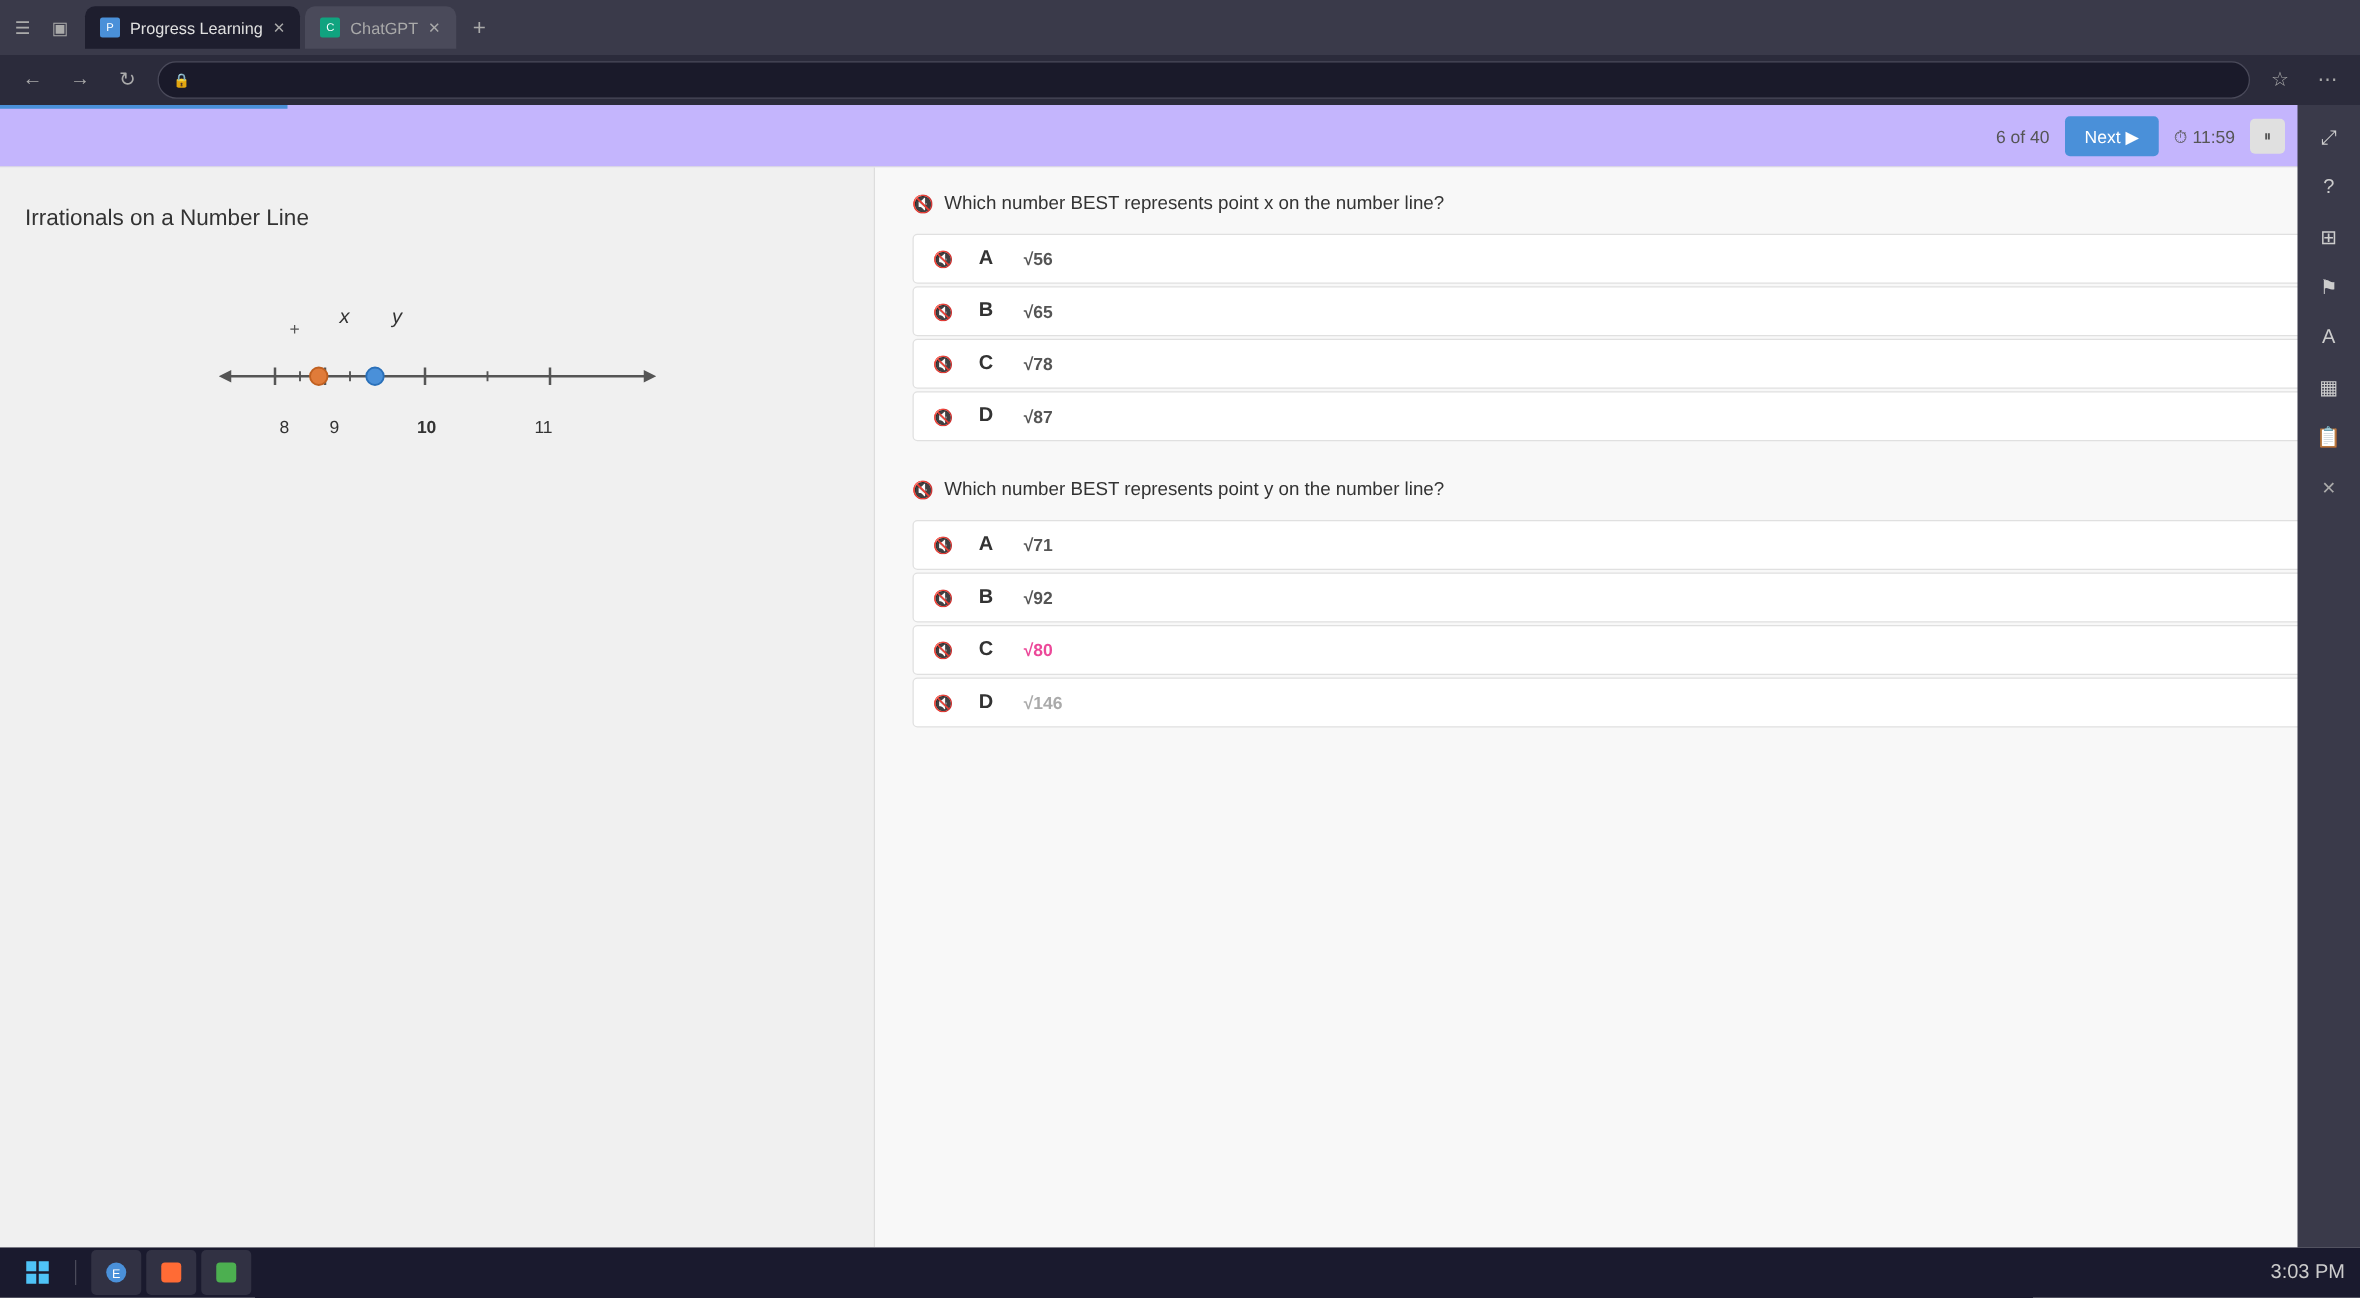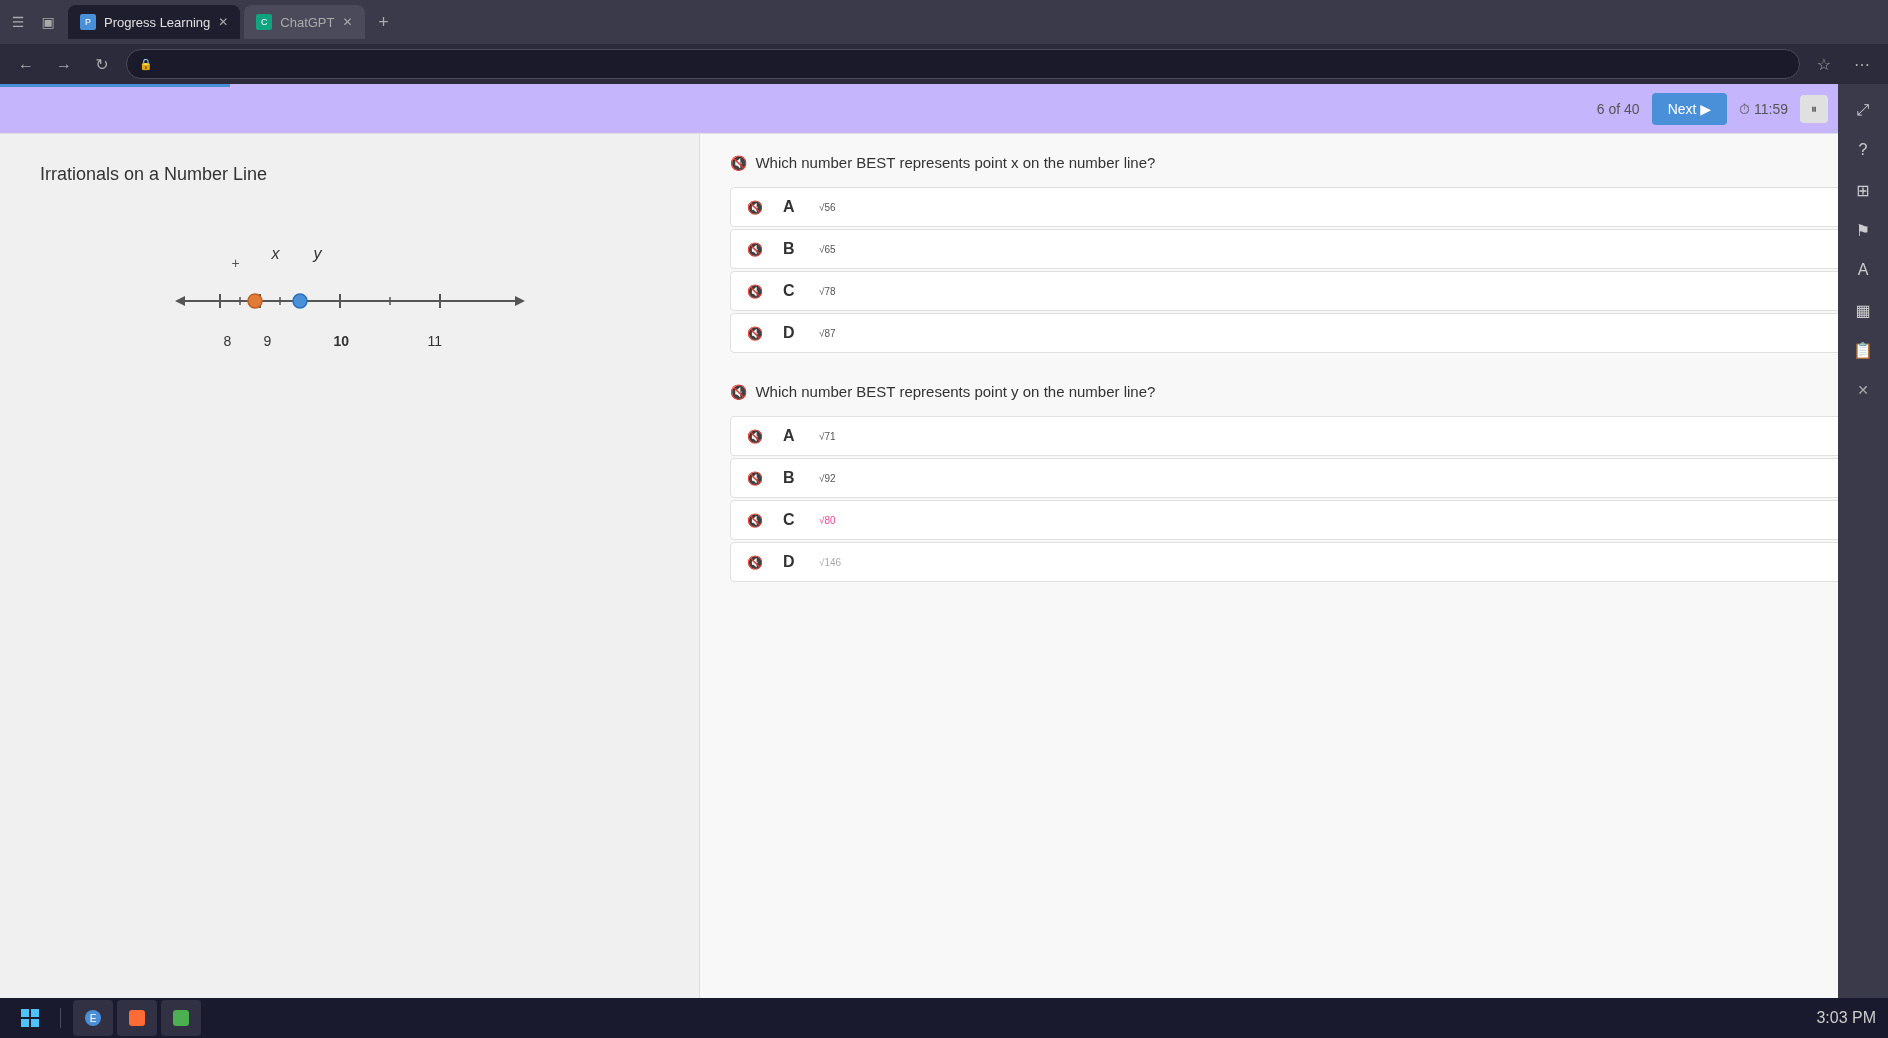--- a/index.html
+++ b/index.html
@@ -212,21 +212,21 @@
     
     .question-area {
       display: flex;
       height: calc(100% - 50px);
       background: #f0f0f0;
     }
 
     
     .left-panel {
       width: 700px;
-      padding: 30px 40px;
+      padding: 30px 20px;
       background: #f0f0f0;
       border-right: 1px solid #ddd;
     }
 
     .topic-title {
       font-size: 18px;
       color: #333;
       margin-bottom: 60px;
       font-weight: normal;
     }
@@ -290,22 +290,23 @@
     }
 
     .option-letter {
       font-size: 16px;
       color: #333;
       font-weight: bold;
       min-width: 20px;
     }
 
     .option-value {
-      font-size: 10px;
+      font-size: 14px;
       color: #555;
+      font-weight: bold;
     }
 
     
     .right-sidebar {
       position: absolute;
       right: 0;
       top: 84px;
       width: 50px;
       background: #3a3a4a;
       display: flex;

